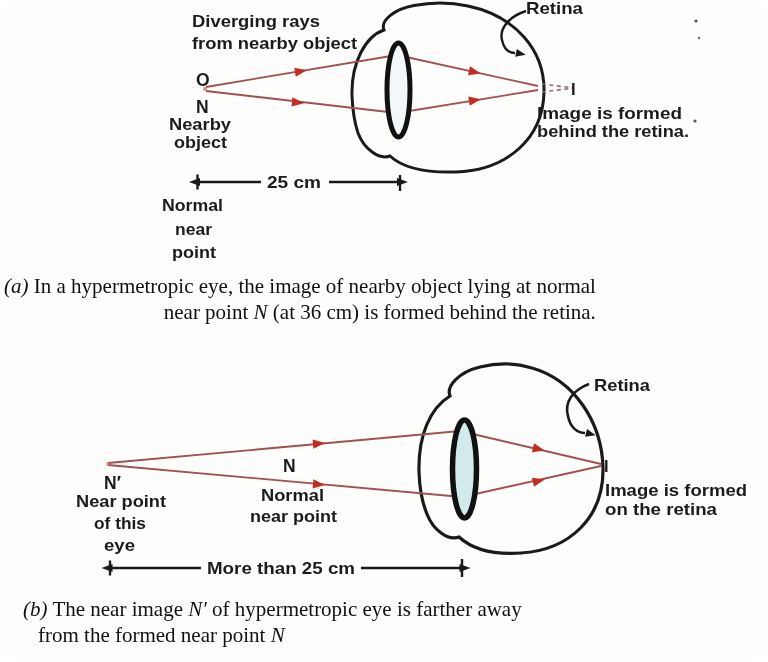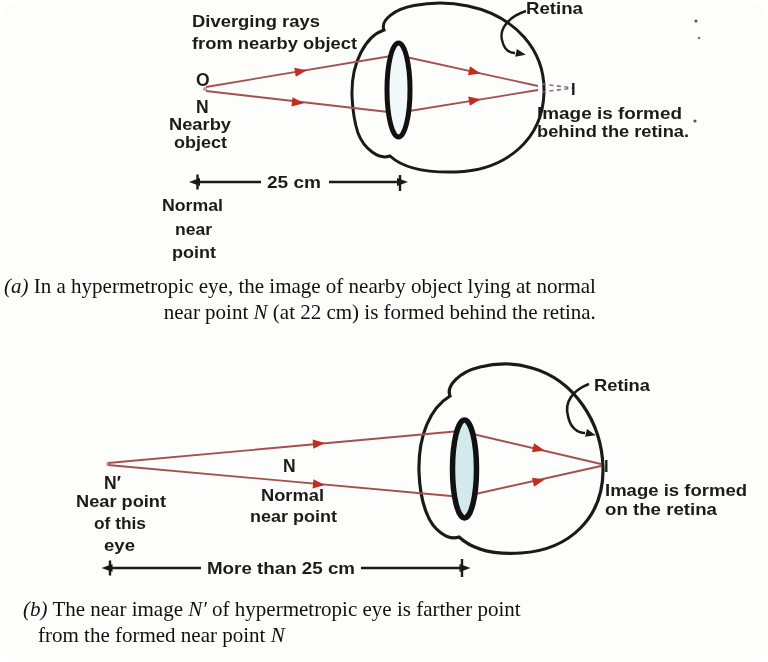--- a/index.html
+++ b/index.html
@@ -116,22 +116,22 @@
     <text x="250" y="522" font-size="16.5" textLength="87" lengthAdjust="spacingAndGlyphs">near point</text>
     <text x="604" y="472" font-size="16.5">I</text>
     <text x="605" y="496" font-size="16.5" textLength="142" lengthAdjust="spacingAndGlyphs">Image is formed</text>
     <text x="605" y="514.5" font-size="16.5" textLength="112" lengthAdjust="spacingAndGlyphs">on the retina</text>
     <text x="207" y="574" font-size="17" textLength="148" lengthAdjust="spacingAndGlyphs">More than 25 cm</text>
   </svg>
 
   
   <div class="caption" style="left:4px; top:274px;text-align:right;">
     <div class="cap-line"><span class="it">(a)</span> <span>In a hypermetropic eye, the image of nearby object lying at normal</span></div>
-    <div class="cap-line" style="padding-left:34px;"><span>near point </span><span class="it">N</span><span> (at 22 cm) is formed behind the retina.</span></div>
+    <div class="cap-line" style="padding-left:34px;"><span>near point </span><span class="it">N</span><span> (at 36 cm) is formed behind the retina.</span></div>
   </div>
 
   
   <div class="caption" style="left:23px; top:597px;">
-    <div class="cap-line"><span class="it">(b)</span> <span>The near image </span><span class="it">N′</span><span> of hypermetropic eye is farther point</span></div>
+    <div class="cap-line"><span class="it">(b)</span> <span>The near image </span><span class="it">N′</span><span> of hypermetropic eye is farther away</span></div>
     <div class="cap-line" style="padding-left:15px;"><span>from the formed near point </span><span class="it">N</span></div>
   </div>
 
 </div>
 
 </body></html>

